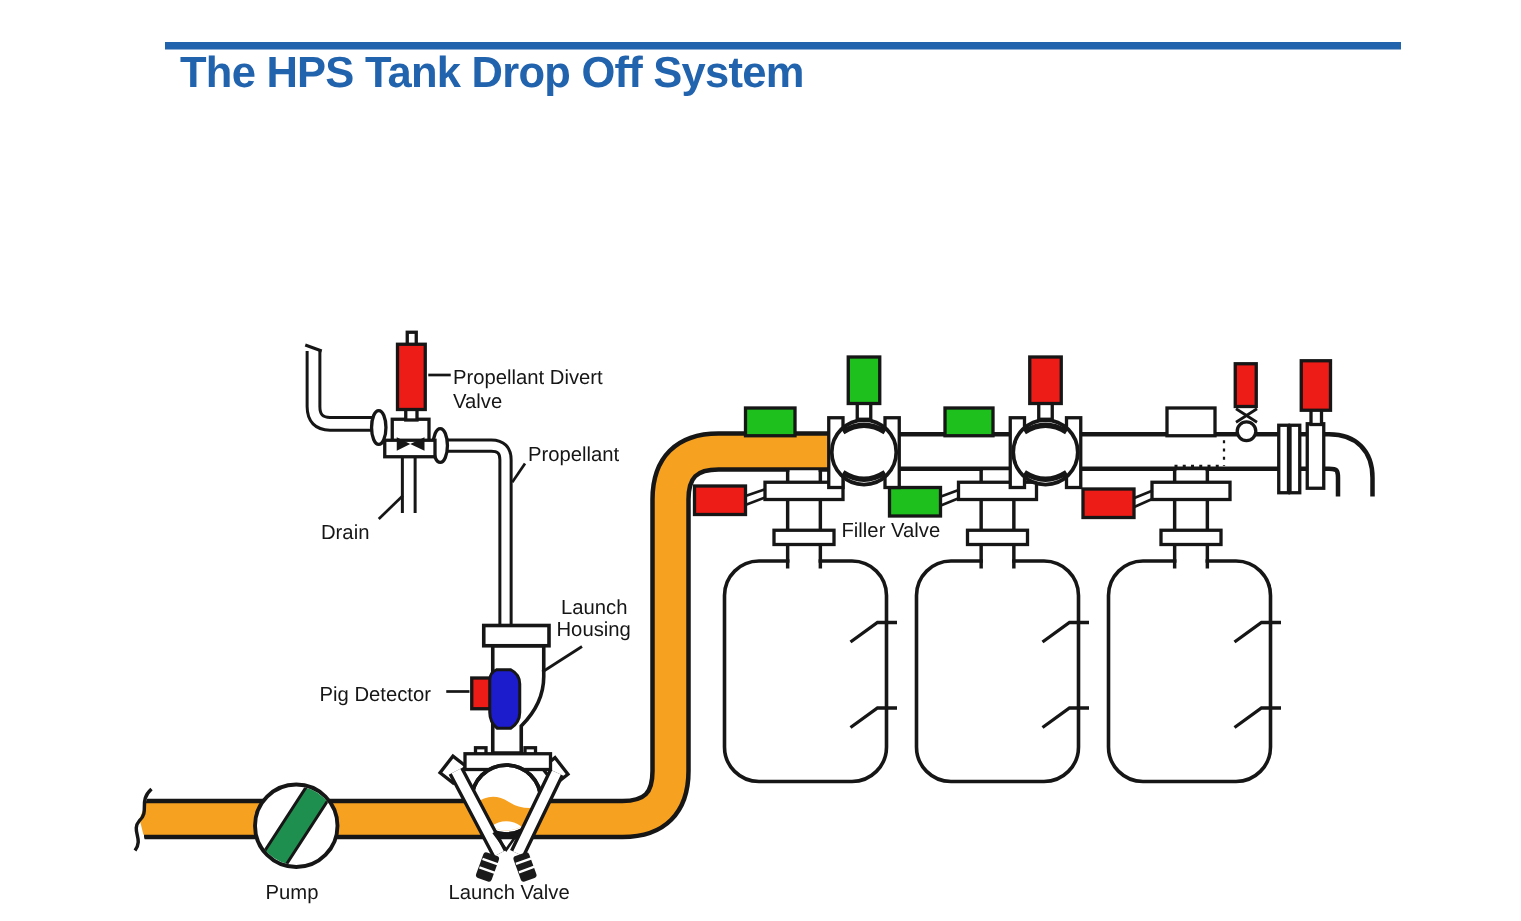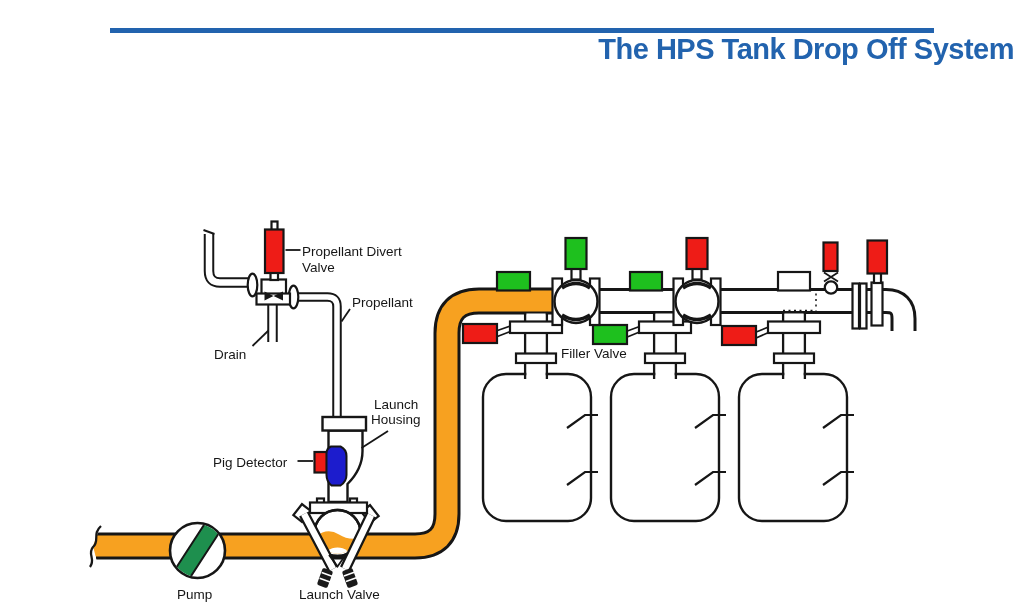--- a/index.html
+++ b/index.html
@@ -1,19 +1,19 @@
 <!DOCTYPE html>
 <html style="--c-accent: #2263ae; --c-ink: #161616; --c-pipe_orange: #f7a120; --c-status_red: #ee1c17; --c-status_green: #1ec01e; --c-pump_green: #1e8f4e; --c-pig_blue: #1c1ccd;"><head>
 <meta charset="utf-8">
 <style>
   html,body{margin:0;padding:0}
   body{width:1014px;height:614px;background:#fff;font-family:"Liberation Sans",sans-serif}
   .stage{position:relative;width:1014px;height:614px;overflow:hidden;background:#fff}
   .topline{position:absolute;left:110px;top:28px;width:824px;height:5px;background:var(--c-accent)}
-  .title{position:absolute;left:120px;top:33px;width:894px;margin:0;text-align:right;
+  .title{position:absolute;left:120px;top:33px;width:894px;margin:0;text-align:left;
          font-size:29px;font-weight:bold;letter-spacing:-0.5px;color:var(--c-accent);
          font-family:"Liberation Sans",sans-serif}
   svg{position:absolute;left:0;top:0}
   svg text{font:13.5px "Liberation Sans",sans-serif;fill:var(--c-ink)}
   .w{fill:#fff;stroke:var(--c-ink);stroke-width:2.2}
   .w24{fill:#fff;stroke:var(--c-ink);stroke-width:2.4}
   .red{fill:var(--c-status_red);stroke:var(--c-ink);stroke-width:2.2}
   .green{fill:var(--c-status_green);stroke:var(--c-ink);stroke-width:2.2}
   .ink{stroke:var(--c-ink);fill:none}
   .pipeBlk{stroke:var(--c-ink);fill:none}

